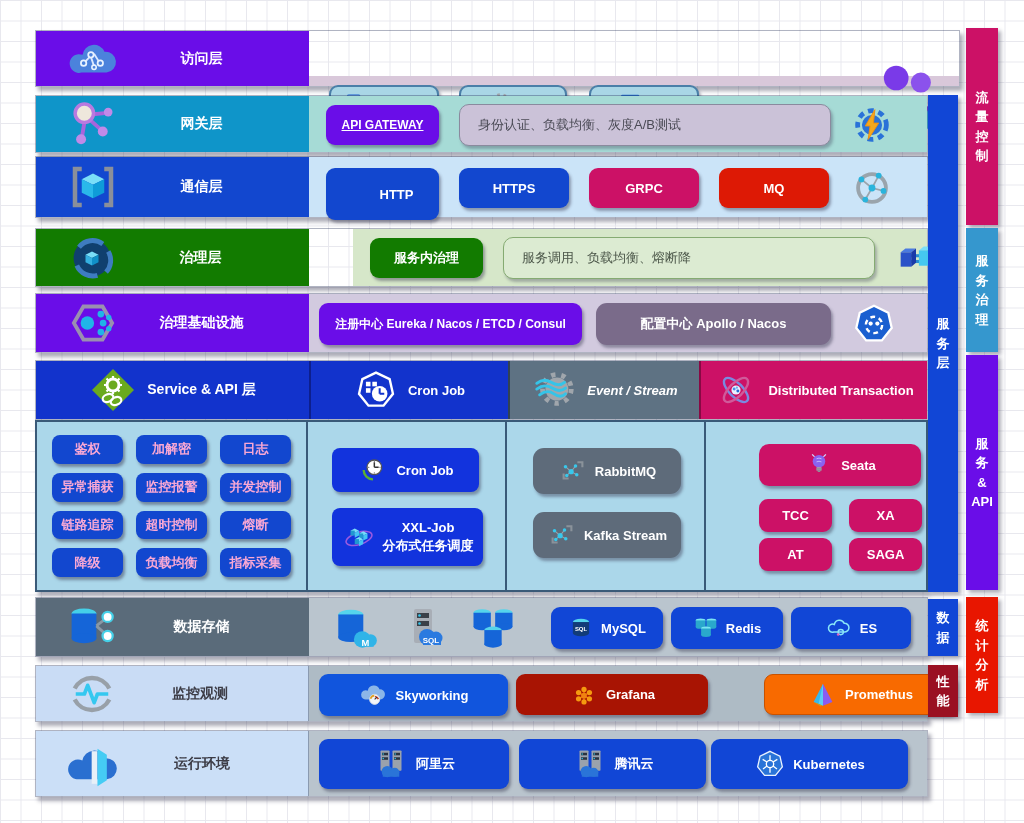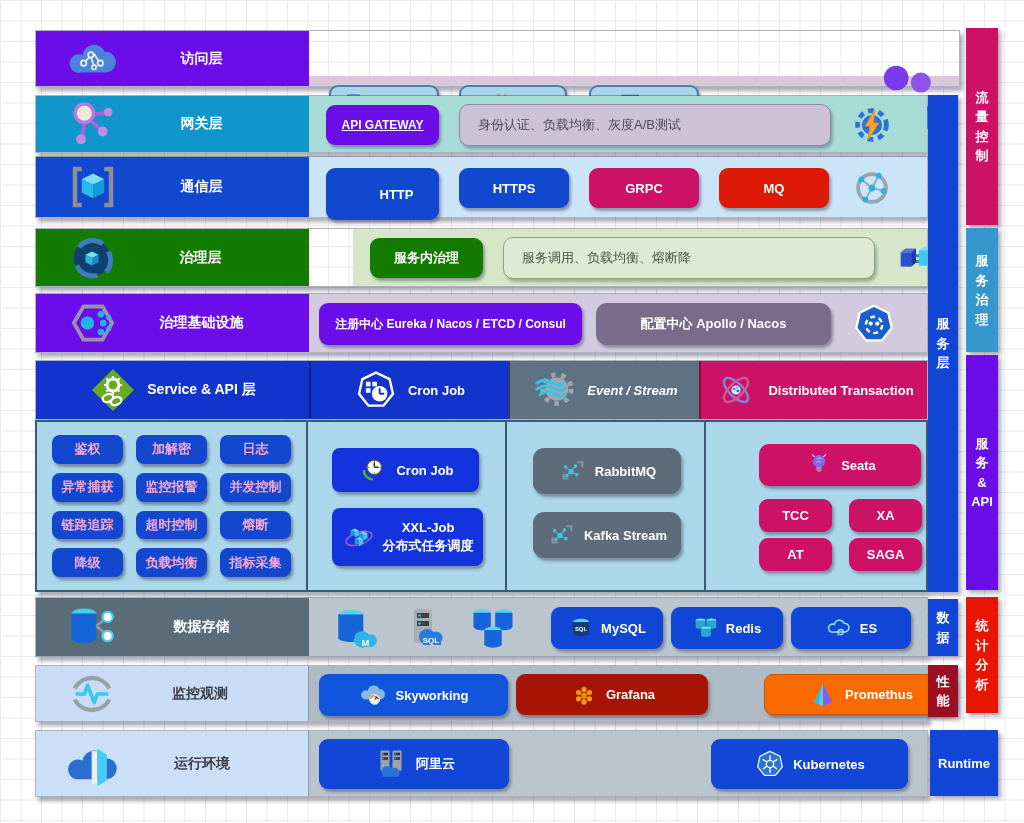--- a/index.html
+++ b/index.html
@@ -676,20 +676,28 @@
     </div>
     <div class="content" style="background:#b9c4cd;">
       <div class="chip blue2" style="left:10px;top:8px;width:190px;height:50px;">
         <span class="icon">
             <svg width="36" height="36">
               <use href="#servers"></use>
             </svg>
           </span>
         <span>阿里云</span>
       </div>
+      <div class="chip blue2" style="left:210px;top:8px;width:187px;height:50px;">
+        <span class="icon">
+            <svg width="36" height="36">
+              <use href="#servers"></use>
+            </svg>
+          </span>
+        <span>腾讯云</span>
+      </div>
       <div class="chip blue2" style="left:402px;top:8px;width:197px;height:50px;">
         <span class="icon">
             <svg width="32" height="32">
               <use href="#k8s"></use>
             </svg>
           </span>
         <span>Kubernetes</span>
       </div>
     </div>
   </div>
@@ -699,23 +707,20 @@
 务
 层</span>
   </div>
   <div class="vbar" style="left:928px;top:599px;width:30px;height:57px;background:#1146d6;">
     <span class="vtext">数
 据</span>
   </div>
   <div class="vbar" style="left:928px;top:665px;width:30px;height:52px;background:#9a1022;">
     <span class="vtext">性
 能</span>
-  </div>
-  <div class="vbar" style="left:930px;top:730px;width:68px;height:66px;background:#1146d6;">
-    <span style="color:#fff;font-weight:bold;font-size:13px;">Runtime</span>
   </div>
 
   <div class="vbar" style="left:966px;top:28px;width:32px;height:197px;background:#cc1166;">
     <span class="vtext">流
 量
 控
 制</span>
   </div>
   <div class="vbar" style="left:966px;top:228px;width:32px;height:124px;background:#3597ce;">
     <span class="vtext">服

